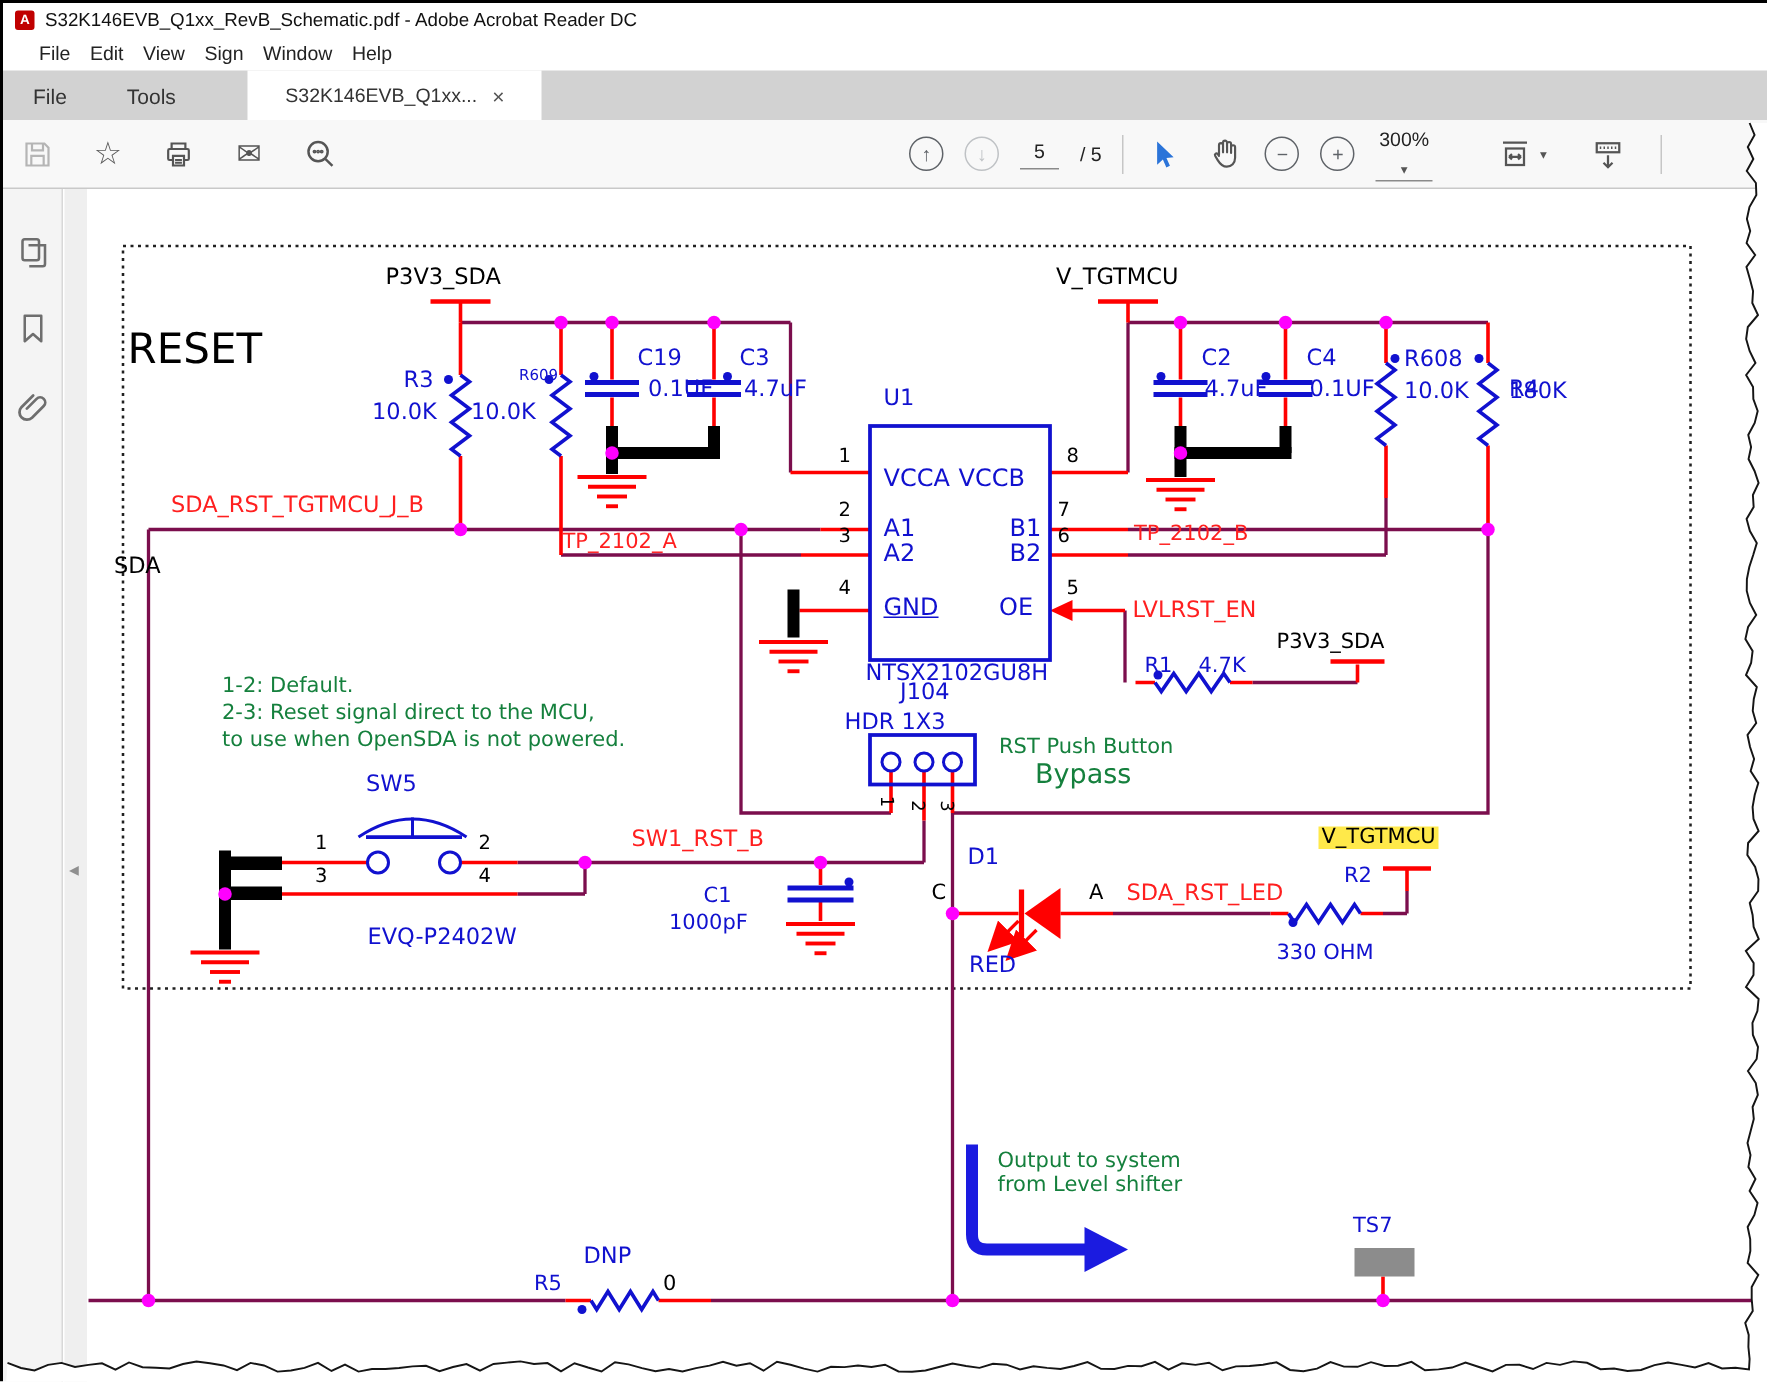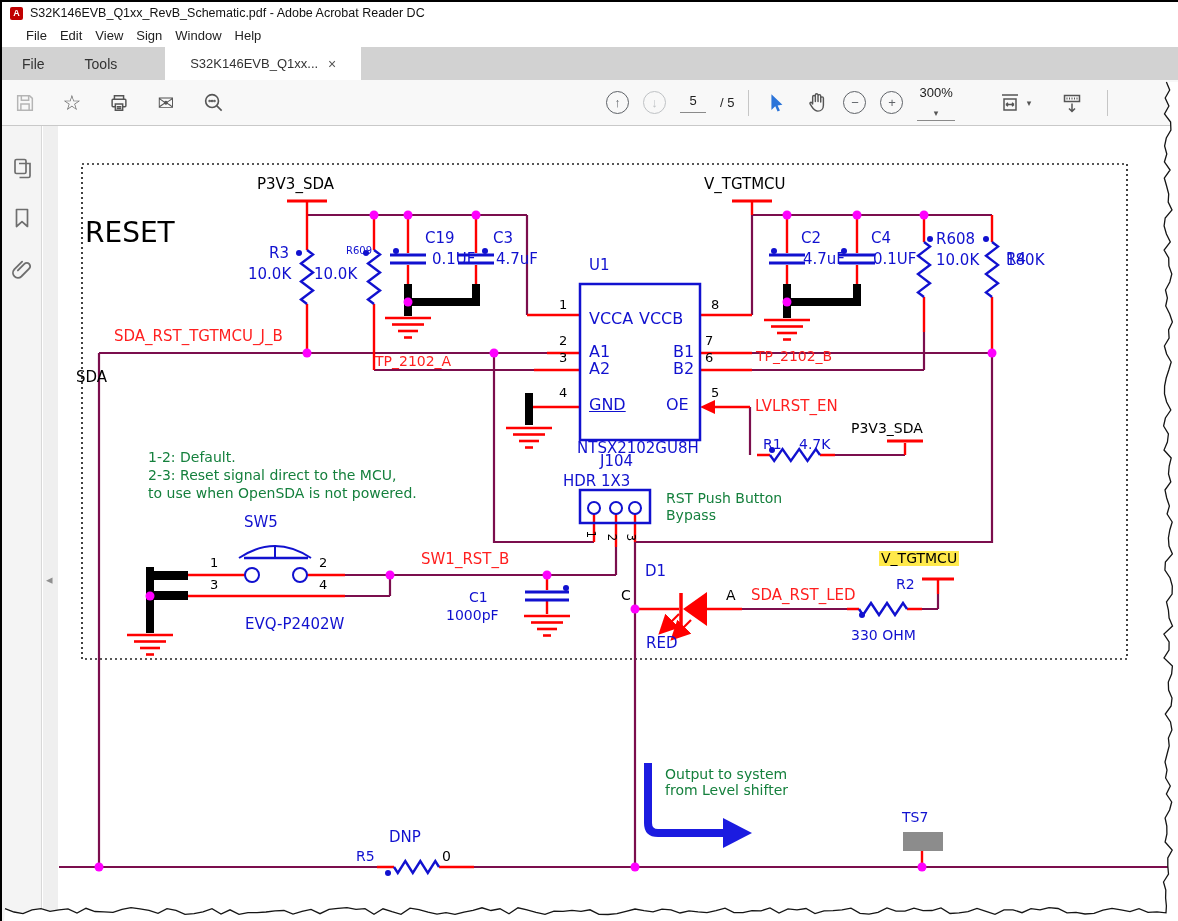--- a/index.html
+++ b/index.html
@@ -409,21 +409,21 @@
       <span class="lbl c-k" style="left: 703px; top: 349px; font-size: 13px;">6</span>
       <span class="lbl c-k" style="left: 557px; top: 384px; font-size: 13px;">4</span>
       <span class="lbl c-k" style="left: 709px; top: 384px; font-size: 13px;">5</span>
       <span class="lbl c-r" style="left: 753px; top: 397px; font-size: 15px;">LVLRST_EN</span>
       <span class="lbl c-k" style="left: 849px; top: 419px; font-size: 14px;">P3V3_SDA</span>
       <span class="lbl c-b" style="left: 761px; top: 435px; font-size: 14px;">R1</span>
       <span class="lbl c-b" style="left: 797px; top: 435px; font-size: 14px;">4.7K</span>
       <span class="lbl c-b" style="left: 585px; top: 452px; font-size: 15px; margin-left: 13px;">J104</span>
       <span class="lbl c-b" style="left: 561px; top: 472px; font-size: 15px;">HDR 1X3</span>
       <span class="lbl c-g" style="left: 664px; top: 489px; font-size: 14px;">RST Push Button</span>
-      <span class="lbl c-g" style="left: 664px; top: 506px; font-size: 14px;">Bypass</span>
+      <span class="lbl c-g" style="left: 688px; top: 506px; font-size: 18px;">Bypass</span>
       <span class="lbl c-g" style="left: 146px; top: 448px; font-size: 14px;">1-2: Default.</span>
       <span class="lbl c-g" style="left: 146px; top: 466px; font-size: 14px;">2-3: Reset signal direct to the MCU,</span>
       <span class="lbl c-g" style="left: 146px; top: 484px; font-size: 14px;">to use when OpenSDA is not powered.</span>
       <span class="lbl c-b" style="left: 242px; top: 513px; font-size: 15px;">SW5</span>
       <span class="lbl c-k" style="left: 208px; top: 554px; font-size: 13px;">1</span>
       <span class="lbl c-k" style="left: 208px; top: 576px; font-size: 13px;">3</span>
       <span class="lbl c-k" style="left: 317px; top: 554px; font-size: 13px;">2</span>
       <span class="lbl c-k" style="left: 317px; top: 576px; font-size: 13px;">4</span>
       <span class="lbl c-b" style="left: 243px; top: 615px; font-size: 15px;">EVQ-P2402W</span>
       <span class="lbl c-r" style="left: 419px; top: 550px; font-size: 15px;">SW1_RST_B</span>

